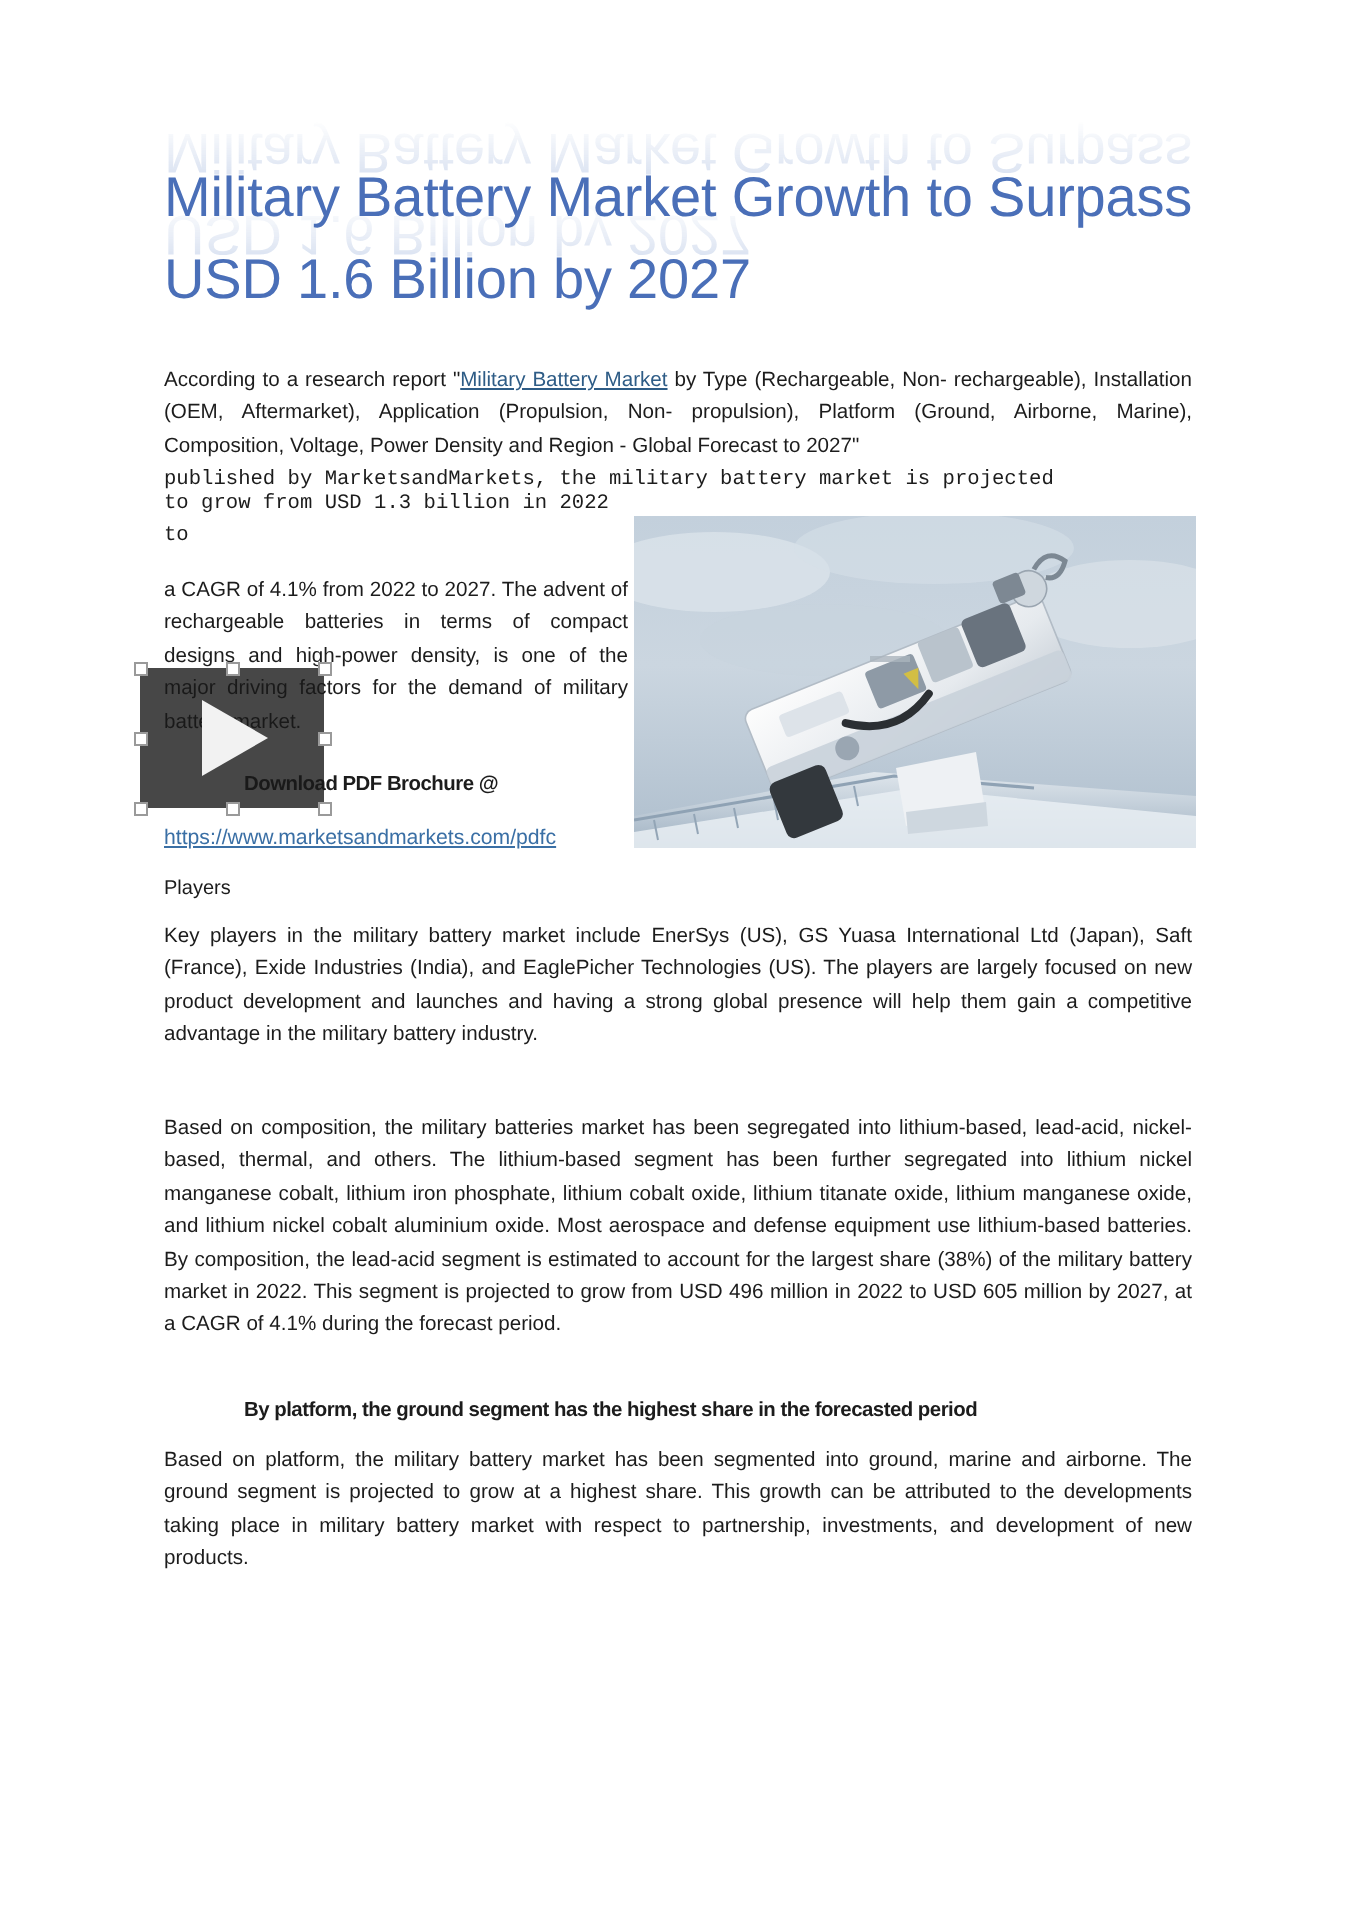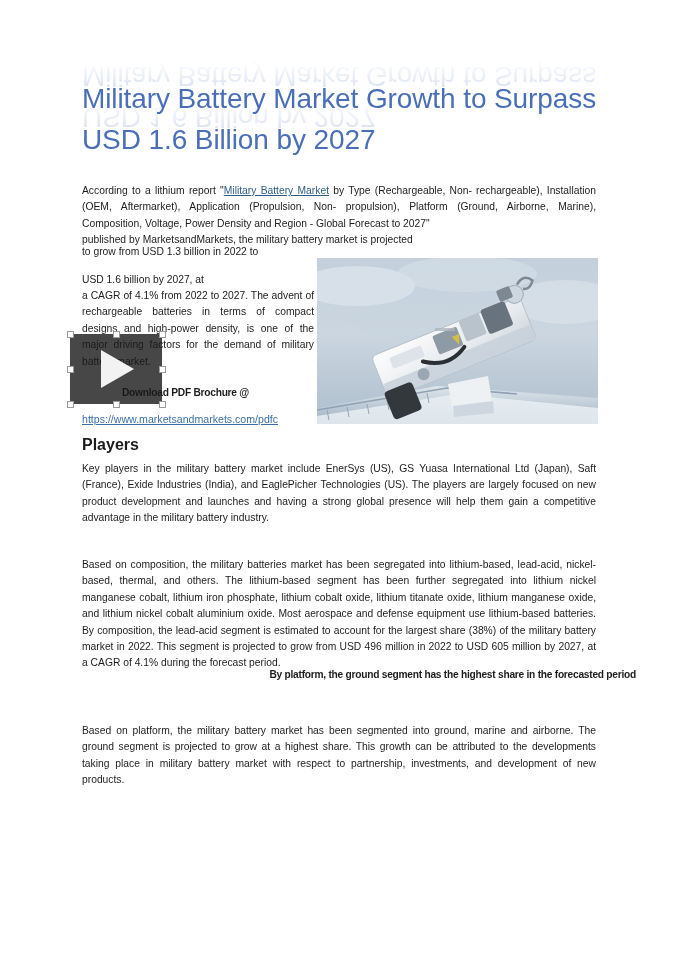--- a/index.html
+++ b/index.html
@@ -83,24 +83,24 @@
     text-align: center;
   }
   .bold-head {
     font-weight: bold;
     font-size: 10.2px;
     line-height: 16px;
     letter-spacing: -0.25px;
     margin-left: 40px;
   }
   .sub-head {
-    font-weight: bold;
-    font-size: 16px;
-  }
-  .nowrap-line { display: block; text-align: left; }
+    font-weight: normal;
+    font-size: 10px;
+  }
+  .nowrap-line { display: block; text-align: left; font-family: Liberation Mono, monospace; }
 
   
   .photo {
     position: absolute;
     left: 317px;
     top: 258px;
     width: 281px;
     height: 166px;
     overflow: hidden;
     background: #b9c8d6;
@@ -146,29 +146,26 @@
       <span class="title-text">Military Battery Market Growth to Surpass</span>
       <span class="title-reflect">Military Battery Market Growth to Surpass</span>
     </div>
     <div class="title-line">
       <span class="title-text">USD 1.6 Billion by 2027</span>
       <span class="title-reflect">USD 1.6 Billion by 2027</span>
     </div>
   </div>
 
   <div class="body-block" style="top:183px;">
-    <span>According to a lithium report "</span><a class="lnk" href="#">Military Battery Market</a><span> by Type (Rechargeable, Non-  rechargeable), Installation (OEM, Aftermarket), Application (Propulsion, Non-   propulsion), Platform (Ground, Airborne, Marine), Composition, Voltage, Power  Density and Region - Global Forecast to 2027"</span>
+    <span>According to a research report "</span><a class="lnk" href="#">Military Battery Market</a><span> by Type (Rechargeable, Non-  rechargeable), Installation (OEM, Aftermarket), Application (Propulsion, Non-   propulsion), Platform (Ground, Airborne, Marine), Composition, Voltage, Power  Density and Region - Global Forecast to 2027"</span>
     <span class="nowrap-line">published by MarketsandMarkets, the  military battery market is projected</span>
   </div>
 
   <div class="body-block narrow" style="top:244px;">
     <span class="nowrap-line">to grow from USD 1.3 billion in  2022 to</span>
-  </div>
-  <div class="body-block narrow" style="top:272px;">
-    <span class="nowrap-line">USD 1.6 billion by 2027, at</span>
   </div>
   <div class="body-block narrow" style="top:288px;">a CAGR of 4.1% from 2022 to 2027.  The advent of rechargeable  batteries in terms of compact    designs and high-power density, is    one of the major driving factors for  the demand of military battery market.</div>
 
   <div class="body-block narrow bold-head" style="top:385px; width:210px; text-align:left;">Download PDF Brochure @</div>
 
   <div class="body-block" style="top:411px; width:250px; text-align:left;">
     <a class="lnk-url" href="#">https://www.marketsandmarkets.com/pdfc</a>
   </div>
 
   <div class="photo">
@@ -249,16 +246,16 @@
   <div class="sel-handle" style="left:159px; top:366px;"></div>
   <div class="sel-handle" style="left:67px;  top:401px;"></div>
   <div class="sel-handle" style="left:113px; top:401px;"></div>
   <div class="sel-handle" style="left:159px; top:401px;"></div>
 
   <div class="body-block sub-head" style="top:437px; text-align:left;">Players</div>
   <div class="body-block" style="top:461px;">Key players in the military battery market include EnerSys (US), GS Yuasa  International Ltd (Japan), Saft (France), Exide Industries (India), and EaglePicher  Technologies (US). The players are largely focused on new product development and  launches and having a strong global presence will help them gain a competitive  advantage in the military battery industry.</div>
 
   <div class="body-block" style="top:557px;">Based on composition, the military batteries market has been segregated into  lithium-based, lead-acid, nickel-based, thermal, and others. The lithium-based  segment has been further segregated into lithium nickel manganese cobalt, lithium  iron phosphate, lithium cobalt oxide, lithium titanate oxide, lithium manganese  oxide, and lithium nickel cobalt aluminium oxide. Most aerospace and defense equipment use lithium-based batteries. By composition, the lead-acid segment is   estimated to account for the largest share (38%) of the military battery market in  2022. This segment is projected to grow from USD 496 million in 2022 to USD 605  million by 2027, at a CAGR of 4.1% during the forecast period.</div>
 
-  <div class="body-block bold-head" style="top:667px; text-align:right;">By platform, the ground segment has the highest share in the forecasted period</div>
+  <div class="body-block bold-head" style="top:698px; text-align:left;">By platform, the ground segment has the highest share in the forecasted period</div>
   <div class="body-block" style="top:723px;">Based on platform, the military battery market has been segmented into ground,  marine and airborne. The ground segment is projected to grow at a highest share.  This growth can be attributed to the developments taking place in military battery  market with respect to partnership, investments, and development of new products.</div>
 
 </div>
 
 </body></html>

